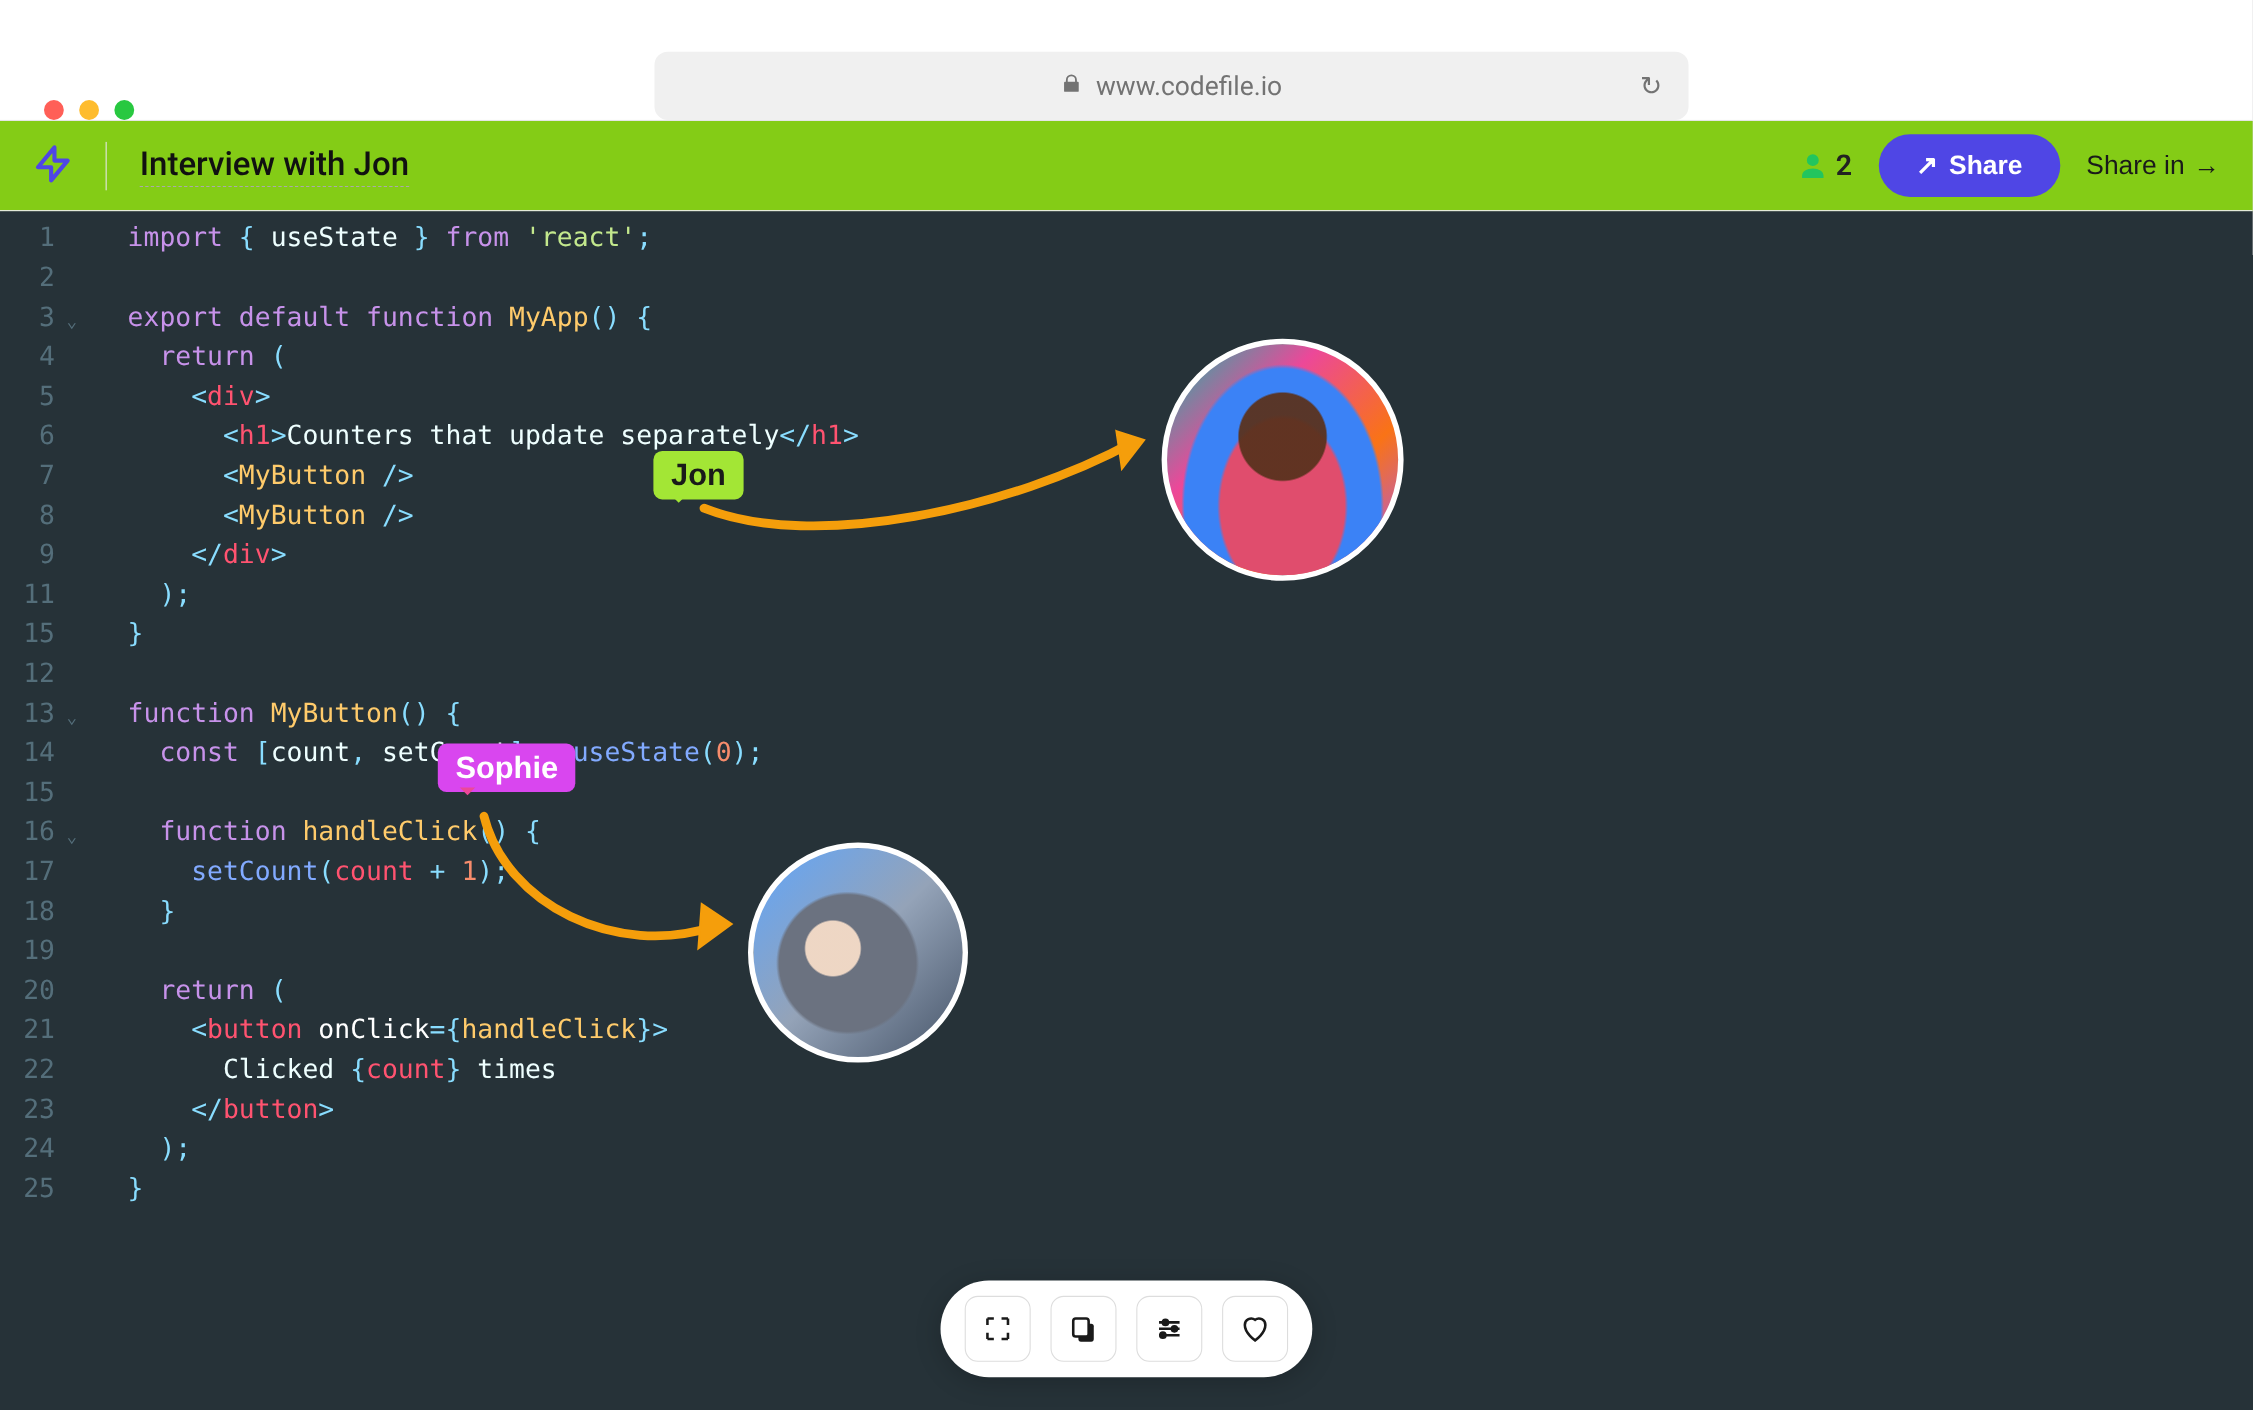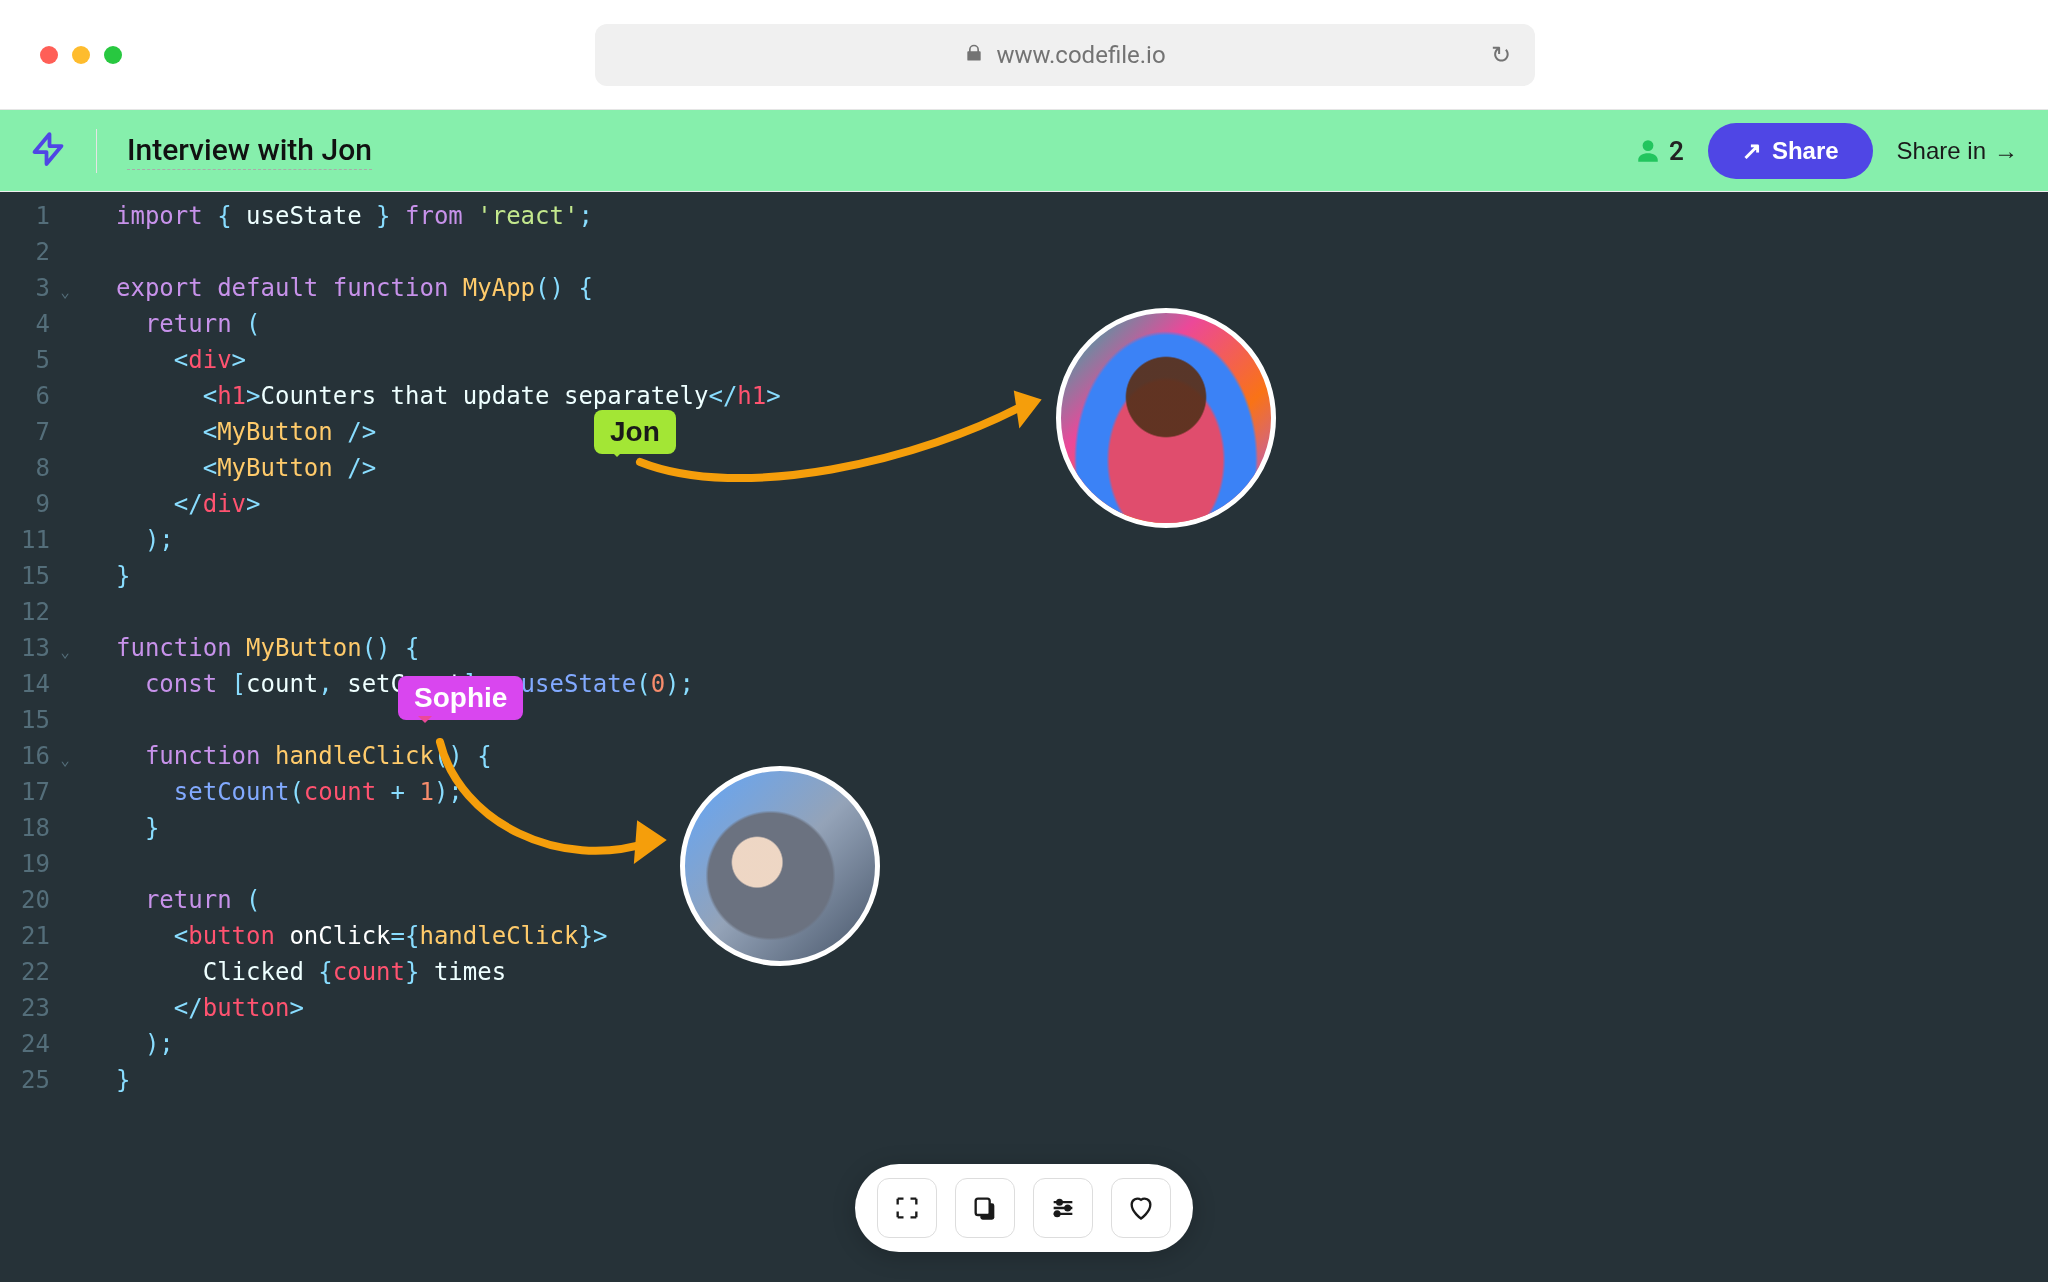--- a/index.html
+++ b/index.html
@@ -3,21 +3,21 @@
   <meta charset="utf-8">
   <style>
     * { margin: 0; padding: 0; box-sizing: border-box; }
     body { font-family: -apple-system, BlinkMacSystemFont, "Segoe UI", Roboto, Helvetica, Arial, sans-serif; background: #fff; width: 2048px; height: 1282px; transform-origin: top left; }
     
     
     .browser-chrome {
       height: 110px;
       background: #fff;
       display: flex;
-      align-items: center;
+      align-items: flex-end;
       padding: 0 40px 0 40px;
       border-bottom: 1px solid #e5e5e5;
     }
     .traffic-lights {
       display: flex;
       gap: 14px;
     }
     .traffic-lights .dot {
       width: 18px; height: 18px; border-radius: 50%;
     }
@@ -41,21 +41,21 @@
     .url-bar .reload {
       position: absolute;
       right: 24px;
       color: #737373;
       font-size: 24px;
     }
     
     
     .app-header {
       height: 82px;
-      background: #86efac;
+      background: #84cc16;
       display: flex;
       align-items: center;
       padding: 0 30px 0 30px;
       gap: 30px;
       border-bottom: 1px solid #eee;
     }
     .logo svg { width: 36px; height: 36px; }
     .vline { width: 1px; height: 44px; background: #e5e5e5; }
     .doc-title {
       font-size: 30px;

